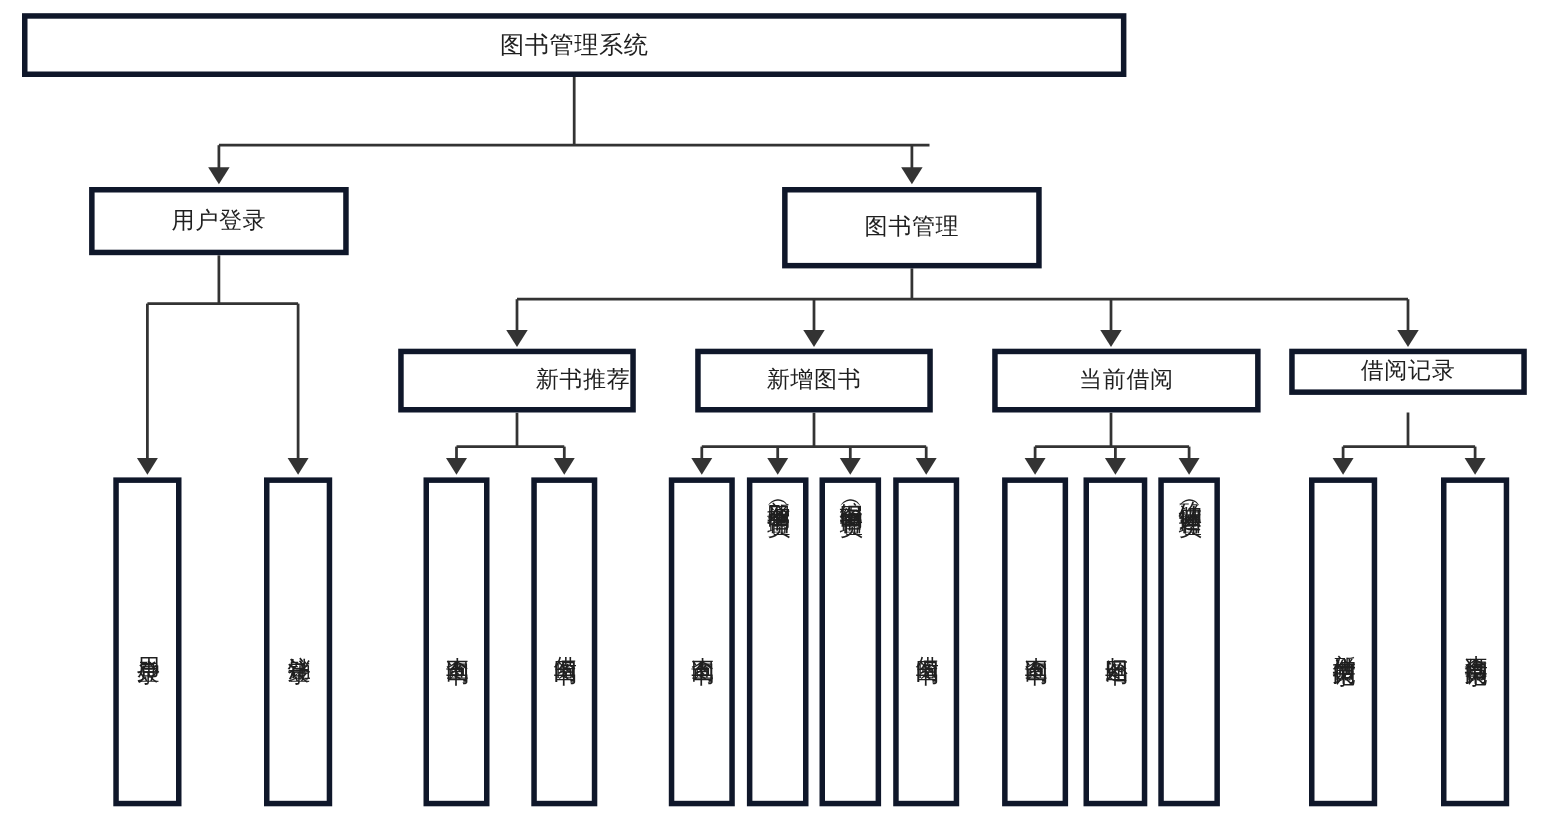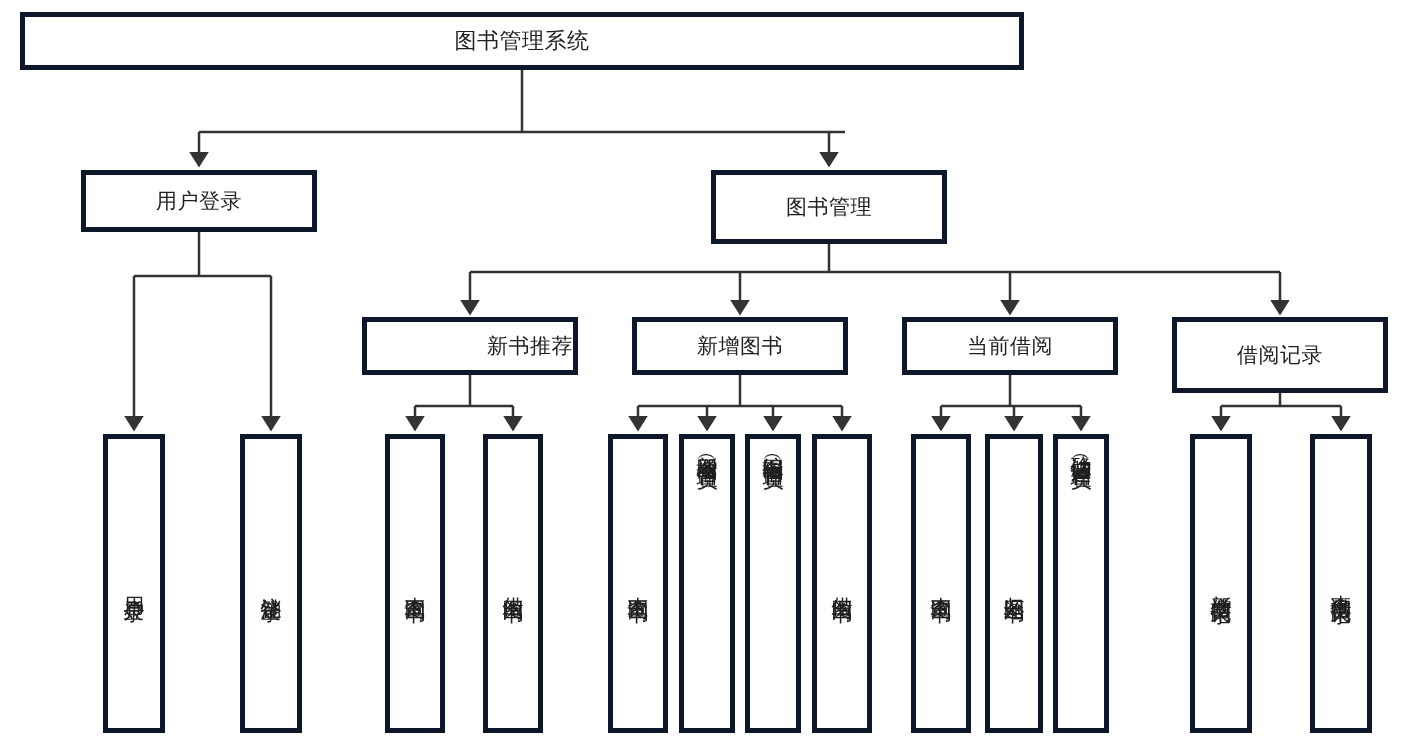--- a/index.html
+++ b/index.html
@@ -141,24 +141,24 @@
   <div class="node h" style="left:711px; top:170px; width:236px; height:74px;">
     <span class="label">图书管理</span>
   </div>
 
   <div class="node h" style="left:362px; top:317px; width:216px; height:58px;justify-content:flex-end;">
     <span class="label">新书推荐</span>
   </div>
   <div class="node h" style="left:632px; top:317px; width:216px; height:58px;">
     <span class="label">新增图书</span>
   </div>
-  <div class="node h" style="left:902px; top:317px; width:216px; height:58px;">
+  <div class="node h" style="left:902px; top:317px; width:244px; height:58px;">
     <span class="label">当前借阅</span>
   </div>
-  <div class="node h" style="left:1172px; top:317px; width:216px; height:76px;">
+  <div class="node h" style="left:1172px; top:317px; width:216px; height:42px;">
     <span class="label">借阅记录</span>
   </div>
 
   <div class="node v centered" style="left:103px; top:434px; width:62px; height:299px;">
     <span class="label">用户登录</span>
   </div>
   <div class="node v centered" style="left:240px; top:434px; width:62px; height:299px;">
     <span class="label">注销登录</span>
   </div>
   <div class="node v centered" style="left:385px; top:434px; width:60px; height:299px;">

